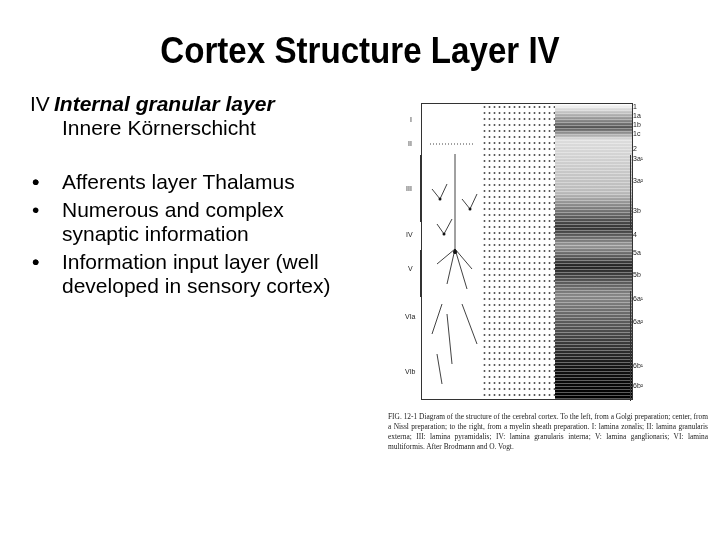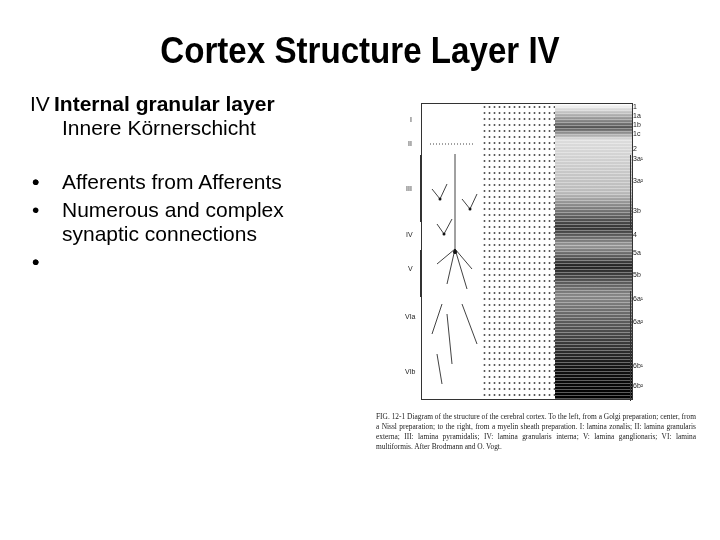--- a/index.html
+++ b/index.html
@@ -8,58 +8,58 @@
       font-family: "Liberation Sans", sans-serif; color: #000;
     }
     .title {
       position: absolute; left: 0; top: 30px; width: 720px; text-align: center;
       font-family: "Liberation Sans", sans-serif; font-weight: bold; font-size: 36px;
       letter-spacing: 0px; transform: scaleX(0.92);
     }
     .left { position: absolute; left: 30px; top: 92px; width: 330px; font-size: 21px; line-height: 24px; }
     .heading-row { display: flex; }
     .heading-roman { width: 24px; }
-    .heading-en { font-weight: bold; }
+    .heading-en { font-weight: bold; font-style: italic; }
     .heading-de { margin-left: 32px; }
     .bullets { list-style: none; margin: 30px 0 0 0; padding: 0; }
     .bullets li { position: relative; padding-left: 32px; margin-bottom: 4px; }
     .bullets li .dot { position: absolute; left: 2px; top: 0; }
     .figure { position: absolute; left: 370px; top: 95px; width: 345px; height: 310px; }
     .panel { position: absolute; left: 51px; top: 8px; width: 210px; height: 295px; border: 1px solid #333; background: #fff; overflow: hidden; }
     .col-nissl { position: absolute; left: 60px; top: 0; width: 73px; height: 100%;
       background-image: radial-gradient(#222 0.8px, transparent 1.2px);
       background-size: 5px 6px; opacity: 0.75; }
     .col-myelin { position: absolute; left: 133px; top: 0; width: 77px; height: 100%;
       background: linear-gradient(to bottom, #fff 0%, #555 8%, #ddd 12%, #bbb 30%, #333 42%, #999 48%, #222 55%, #888 65%, #555 75%, #111 90%, #000 100%); }
     .myelin-lines { position: absolute; left: 0; top: 0; width: 100%; height: 100%;
       background: repeating-linear-gradient(to bottom, rgba(255,255,255,0.35) 0 1px, transparent 1px 3px); }
     .layer-label { position: absolute; font-size: 7px; color: #222; font-family: "Liberation Sans", sans-serif; }
     .sub-label { position: absolute; left: 263px; font-size: 7px; color: #222; }
     .bracket { position: absolute; border-left: 1px solid #333; }
-    .caption { position: absolute; left: 376px; top: 412px; width: 320px; font-family: "Liberation Serif", serif; font-size: 7.4px; line-height: 10px; color: #222; text-align: justify; }
+    .caption { position: absolute; left: 388px; top: 412px; width: 320px; font-family: "Liberation Serif", serif; font-size: 7.4px; line-height: 10px; color: #222; text-align: justify; }
     svg.golgi { position: absolute; left: 0; top: 0; }
   </style>
 </head>
 <body>
 
 <div class="title">Cortex Structure Layer IV</div>
 
 <div class="left">
   <div class="heading-row">
     <span class="heading-roman">IV</span>
     <span class="heading-en">Internal granular layer</span>
   </div>
   <div class="heading-de">Innere Körnerschicht</div>
 
   <ul class="bullets">
     <li><span class="dot">•</span></li>
-    <li><span class="dot">•</span><span>Afferents from Afferents</span></li>
-    <li><span class="dot">•</span><span>Numerous and complex synaptic connections</span></li>
+    <li><span class="dot">•</span><span>Afferents layer Thalamus</span></li>
+    <li><span class="dot">•</span><span>Numerous and complex synaptic information</span></li>
     <li><span class="dot">•</span></li>
-    <li><span class="dot">•</span></li>
+    <li><span class="dot">•</span><span>Information input layer (well developed in sensory cortex)</span></li>
   </ul>
 </div>
 
 <div class="figure">
 
   <span class="layer-label" style="left:40px;top:21px">I</span>
   <span class="layer-label" style="left:38px;top:45px">II</span>
   <span class="layer-label" style="left:36px;top:90px">III</span>
   <span class="layer-label" style="left:36px;top:136px">IV</span>
   <span class="layer-label" style="left:38px;top:170px">V</span>

